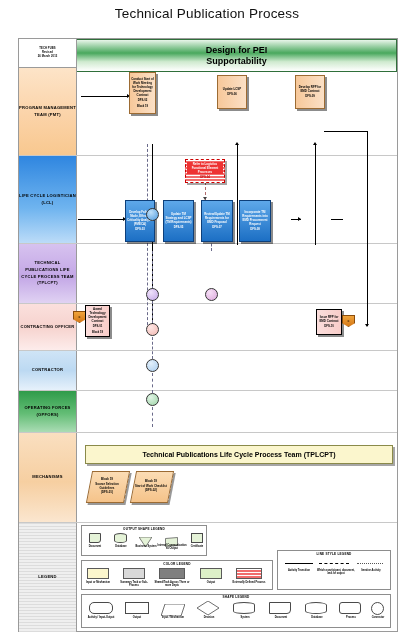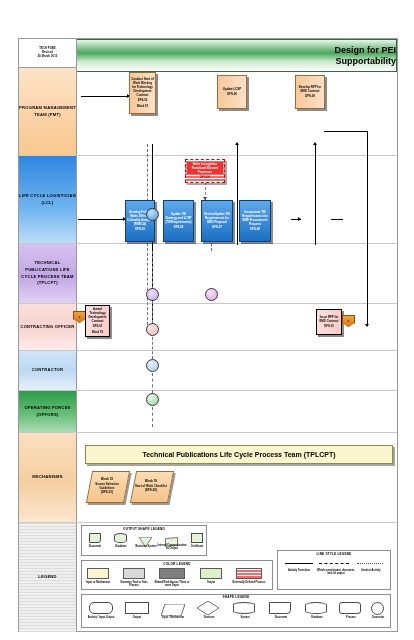--- a/index.html
+++ b/index.html
@@ -13,21 +13,21 @@
 
   
   .stamp{position:absolute;left:0;top:0;width:58px;height:29px;border-right:1px solid #9a9a9a;border-bottom:1px solid #9a9a9a;box-sizing:border-box;
          display:flex;flex-direction:column;align-items:center;justify-content:center;background:#fff;}
   .stamp span{font-size:2.7px;font-weight:bold;line-height:1.45;text-align:center;letter-spacing:.1px;}
 
   
   .dheader{position:absolute;left:58px;top:0;right:0;height:33px;box-sizing:border-box;
       border:1px solid #2f6f3a;border-left:none;
       background:linear-gradient(to bottom,#e8f5e9 0%,#49a85d 42%,#cfeacf 70%,#ffffff 100%);
-      display:flex;flex-direction:column;align-items:flex-end;justify-content:center;}
+      display:flex;flex-direction:column;align-items:center;justify-content:center;}
   .dheader b{font-size:9px;font-weight:bold;line-height:1.15;color:#000;}
 
   
   .lane{position:absolute;left:0;right:0;border-bottom:1px solid #c8c8c8;box-sizing:border-box;}
   .lane-label{position:absolute;left:0;top:0;width:58px;height:100%;box-sizing:border-box;
       display:flex;align-items:center;justify-content:center;text-align:center;
       font-size:4.1px;font-weight:bold;line-height:1.6;letter-spacing:.25px;border-right:1px solid #9a9a9a;}
   .lane-body{position:absolute;left:58px;right:0;top:0;height:100%;}
 
   .l-pmt   {background:linear-gradient(to bottom,#fde4c8,#fbd3a8 55%,#f8c88f);}
@@ -80,20 +80,21 @@
   .ltitle{position:absolute;width:100%;text-align:center;font-size:3.1px;font-weight:bold;letter-spacing:.2px;}
   .lcap{position:absolute;text-align:center;font-size:2.55px;font-weight:bold;line-height:1.35;}
   .sw{position:absolute;box-sizing:border-box;border:1px solid #5a5a5a;}
   .sh{position:absolute;box-sizing:border-box;border:1px solid #4a4a4a;background:#e5f3d8;}
 </style>
 </head>
 <body>
 
 <div id="page">
 
+  <div class="page-title">Technical Publication Process</div>
 
   <div class="frame">
 
     <div class="stamp">
       <span>TECH PUBS</span>
       <span>Revised</span>
       <span>26 March 2013</span>
     </div>
 
     <div class="dheader">

